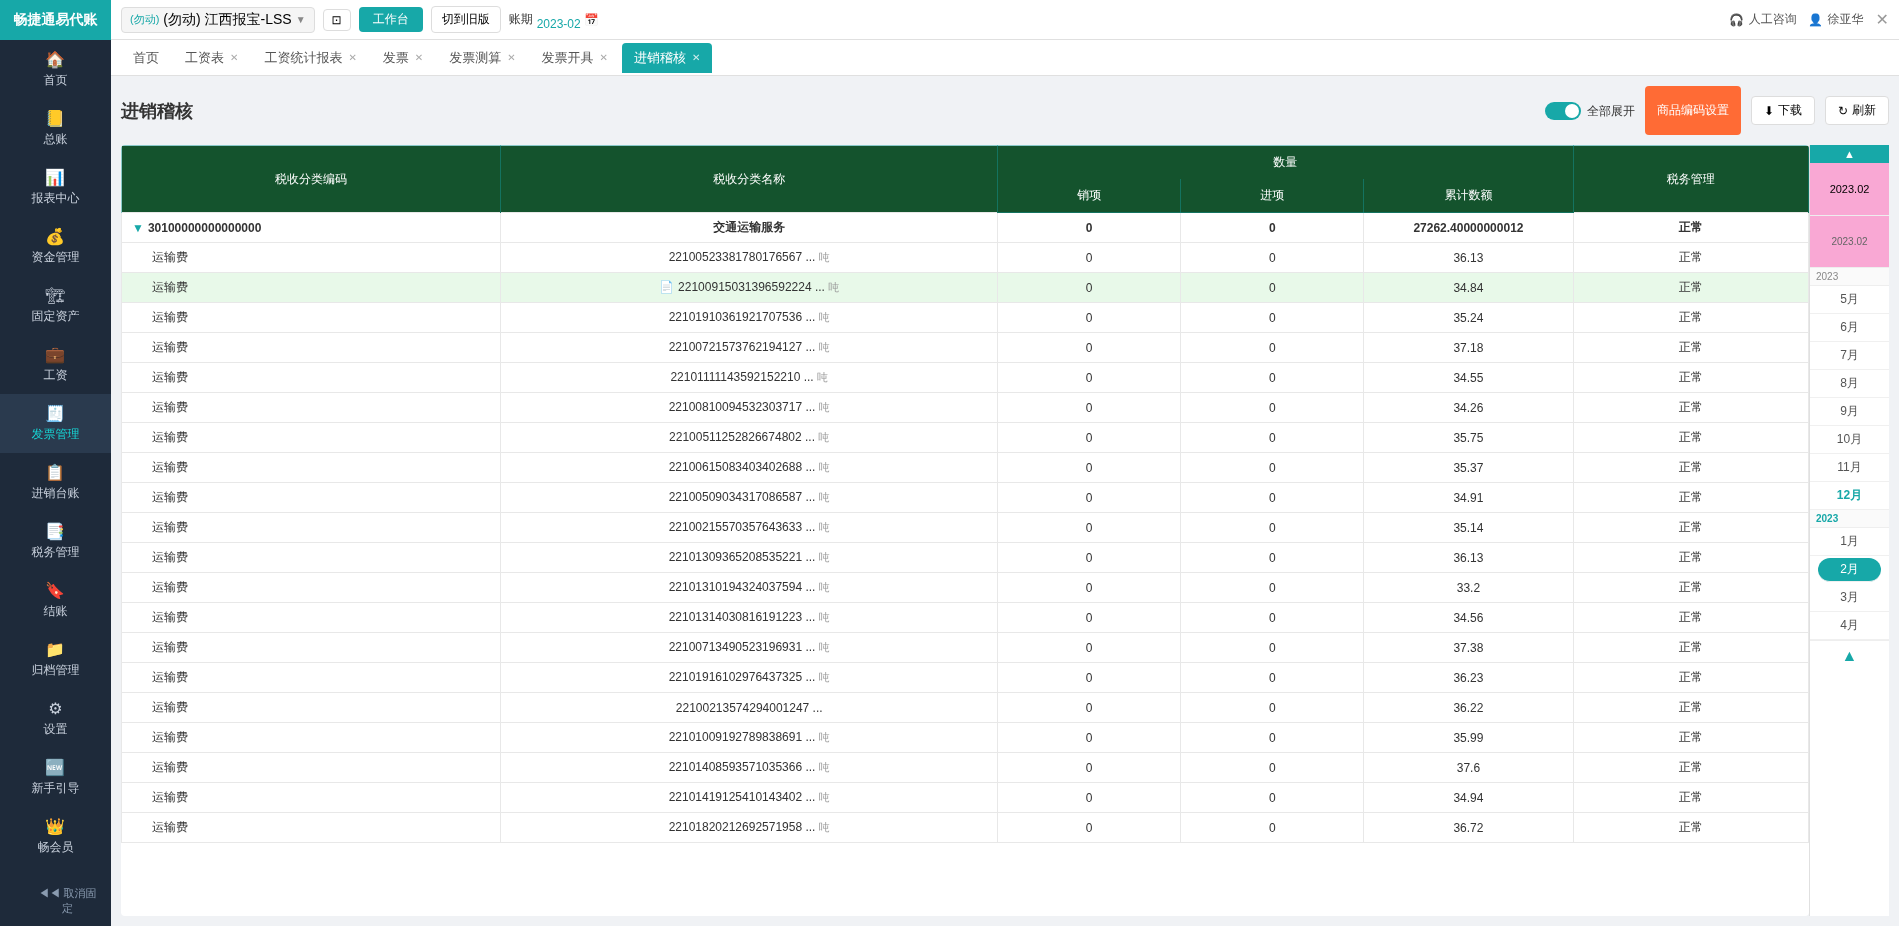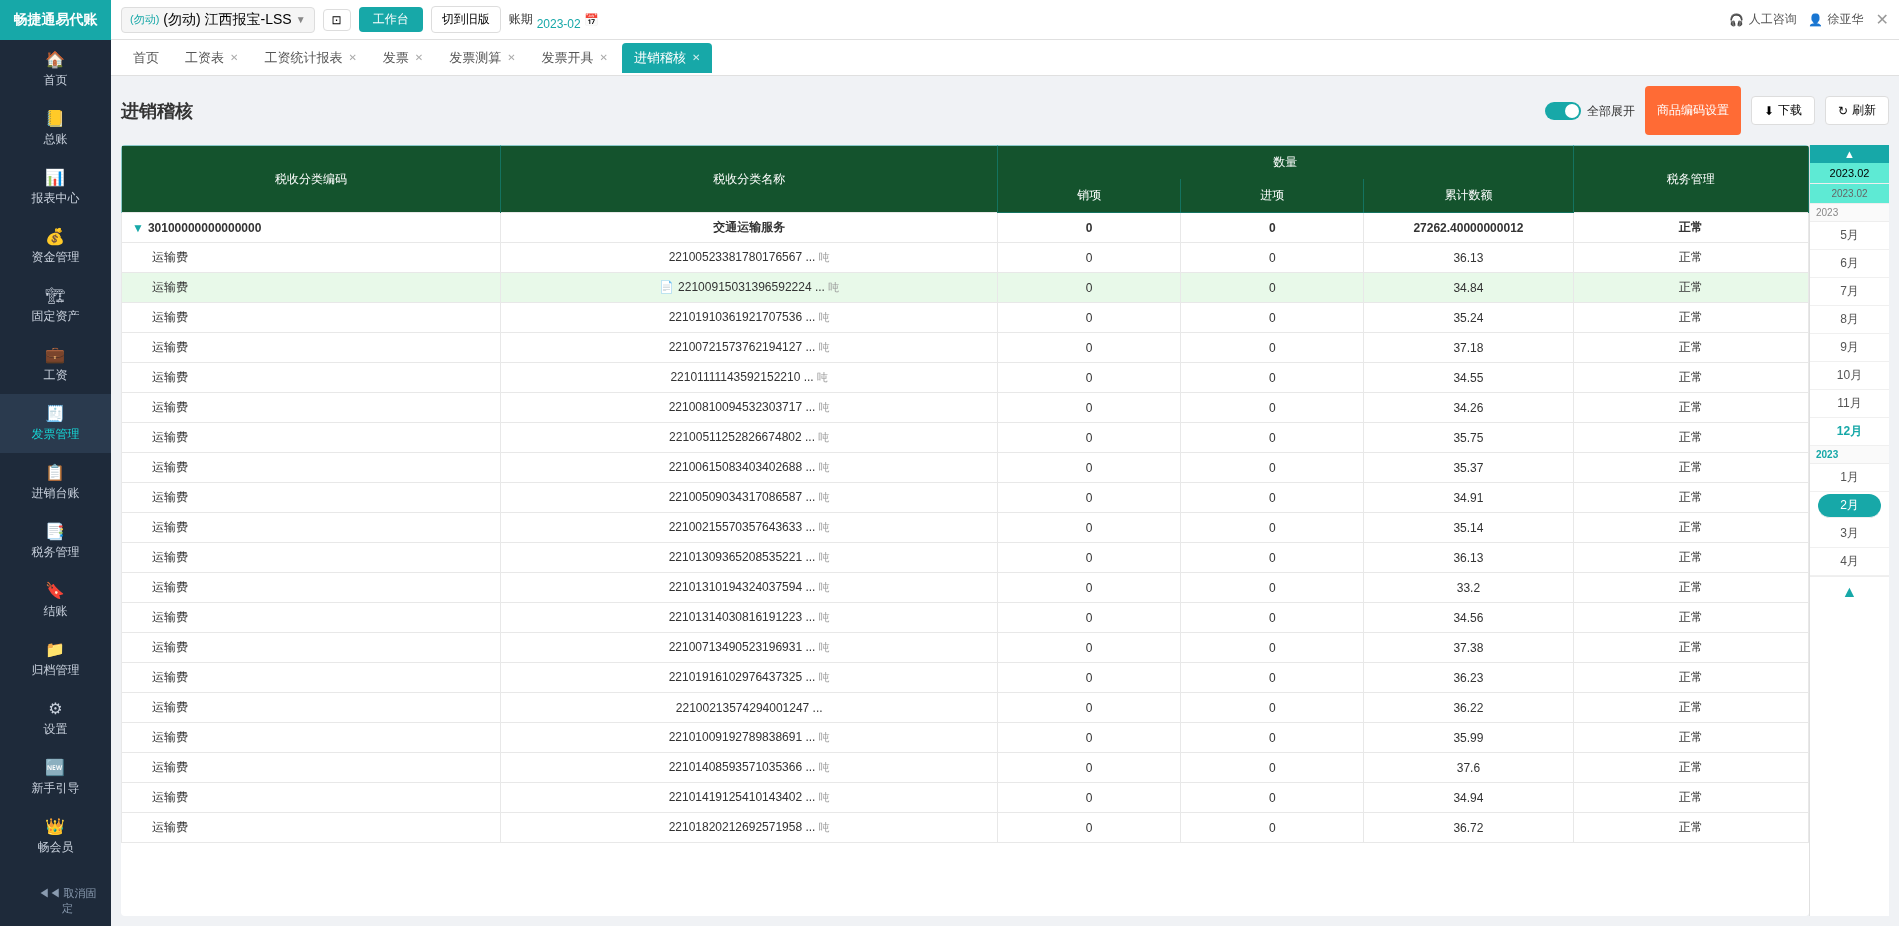--- a/index.html
+++ b/index.html
@@ -293,23 +293,23 @@
       display: flex;
       flex-direction: column;
       font-size: 11px;
       flex-shrink: 0;
       overflow-y: auto;
     }
     .year-header {
       display: flex;
       align-items: center;
       justify-content: center;
-      padding: 4px;
+      padding: 20px;
       font-size: 11px;
-      background: #5eead4;
+      background: #f9a8d4;
       border-bottom: 1px solid #eee;
       gap: 2px;
     }
     .month-item {
       padding: 5px 8px;
       text-align: center;
       cursor: pointer;
       border-bottom: 1px solid #f0f0f0;
       font-size: 12px;
       color: #555;

